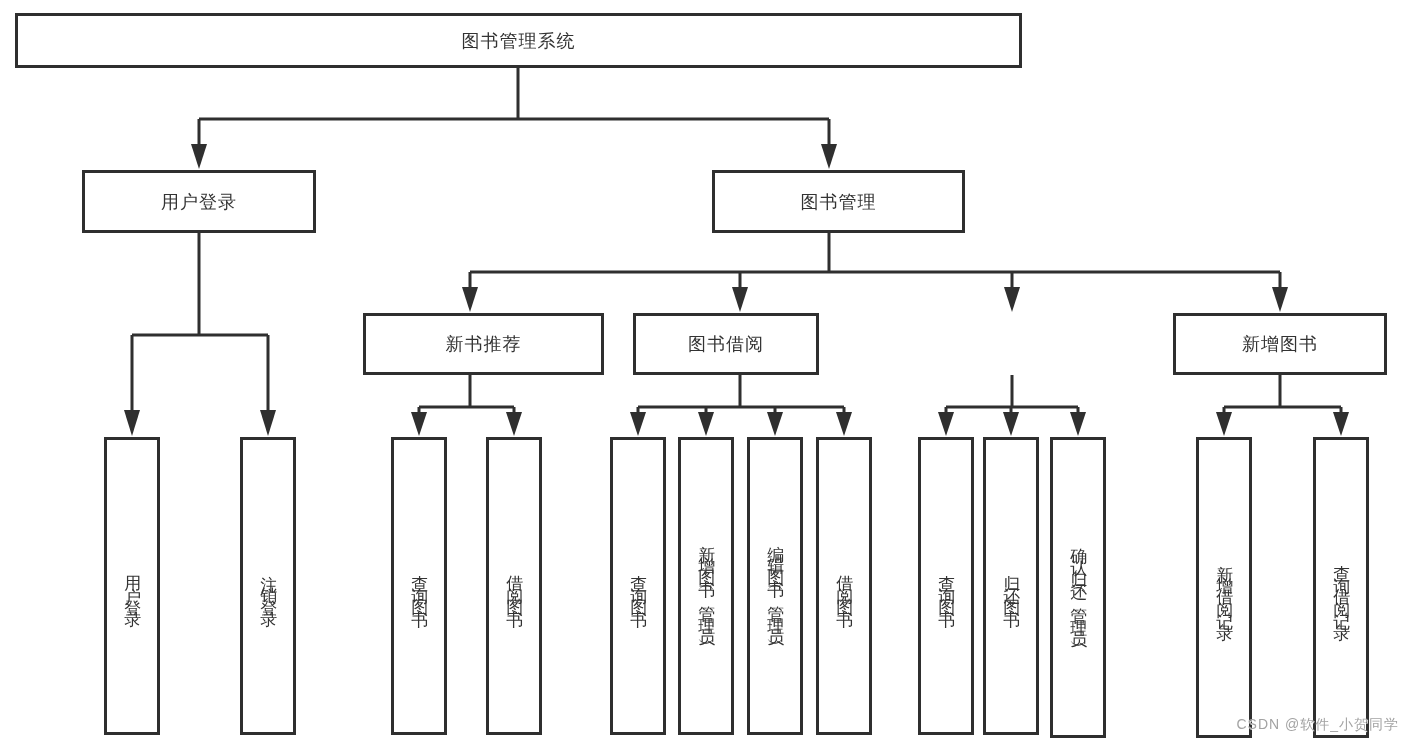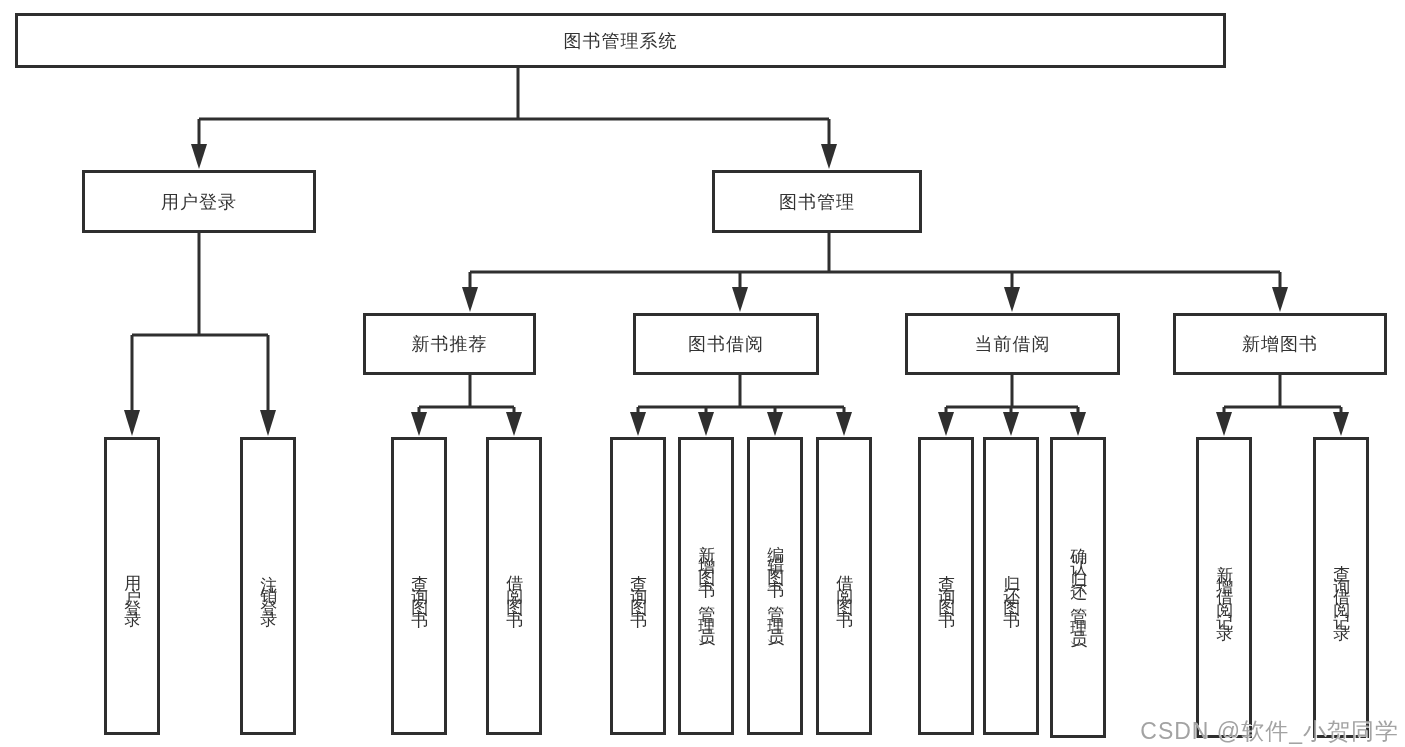--- a/index.html
+++ b/index.html
@@ -32,21 +32,21 @@
     writing-mode:vertical-rl;
     text-orientation:mixed;
     font-size:17px;
     letter-spacing:12px;
     line-height:1.1;
     white-space:nowrap;
   }
   .watermark{
     position:absolute;z-index:3;
     right:6px;top:716px;
-    font-size:23px;
+    font-size:14px;
     color:var(--watermark);
     letter-spacing:1px;
     text-shadow:1px 1px 0 rgba(255,255,255,0.85);
     white-space:nowrap;
   }
 </style>
 </head>
 <body>
 
 <div class="stage">
@@ -84,39 +84,36 @@
       <polygon points="767,412 783,412 775,436"></polygon>
       <polygon points="836,412 852,412 844,436"></polygon>
       <polygon points="938,412 954,412 946,436"></polygon>
       <polygon points="1003,412 1019,412 1011,436"></polygon>
       <polygon points="1070,412 1086,412 1078,436"></polygon>
       <polygon points="1216,412 1232,412 1224,436"></polygon>
       <polygon points="1333,412 1349,412 1341,436"></polygon>
     </g>
   </svg>
 
-  <div class="node" style="left:15px;top:13px;width:1211px;height:55px">
+  <div class="node" style="left:15px;top:13px;width:1007px;height:55px">
     <span>图书管理系统</span>
   </div>
 
   <div class="node" style="left:82px;top:170px;width:234px;height:63px">
     <span>用户登录</span>
   </div>
-  <div class="node" style="left:712px;top:170px;width:210px;height:63px">
+  <div class="node" style="left:712px;top:170px;width:253px;height:63px">
     <span>图书管理</span>
   </div>
 
-  <div class="node" style="left:363px;top:313px;width:173px;height:62px">
+  <div class="node" style="left:363px;top:313px;width:241px;height:62px">
     <span>新书推荐</span>
   </div>
   <div class="node" style="left:633px;top:313px;width:186px;height:62px">
     <span>图书借阅</span>
-  </div>
-  <div class="node" style="left:905px;top:313px;width:215px;height:62px">
-    <span>当前借阅</span>
   </div>
   <div class="node" style="left:1173px;top:313px;width:214px;height:62px">
     <span>新增图书</span>
   </div>
 
   <div class="node vnode" style="left:104px;top:437px;width:56px;height:298px">
     <span>用户登录</span>
   </div>
   <div class="node vnode" style="left:240px;top:437px;width:56px;height:298px">
     <span>注销登录</span>

